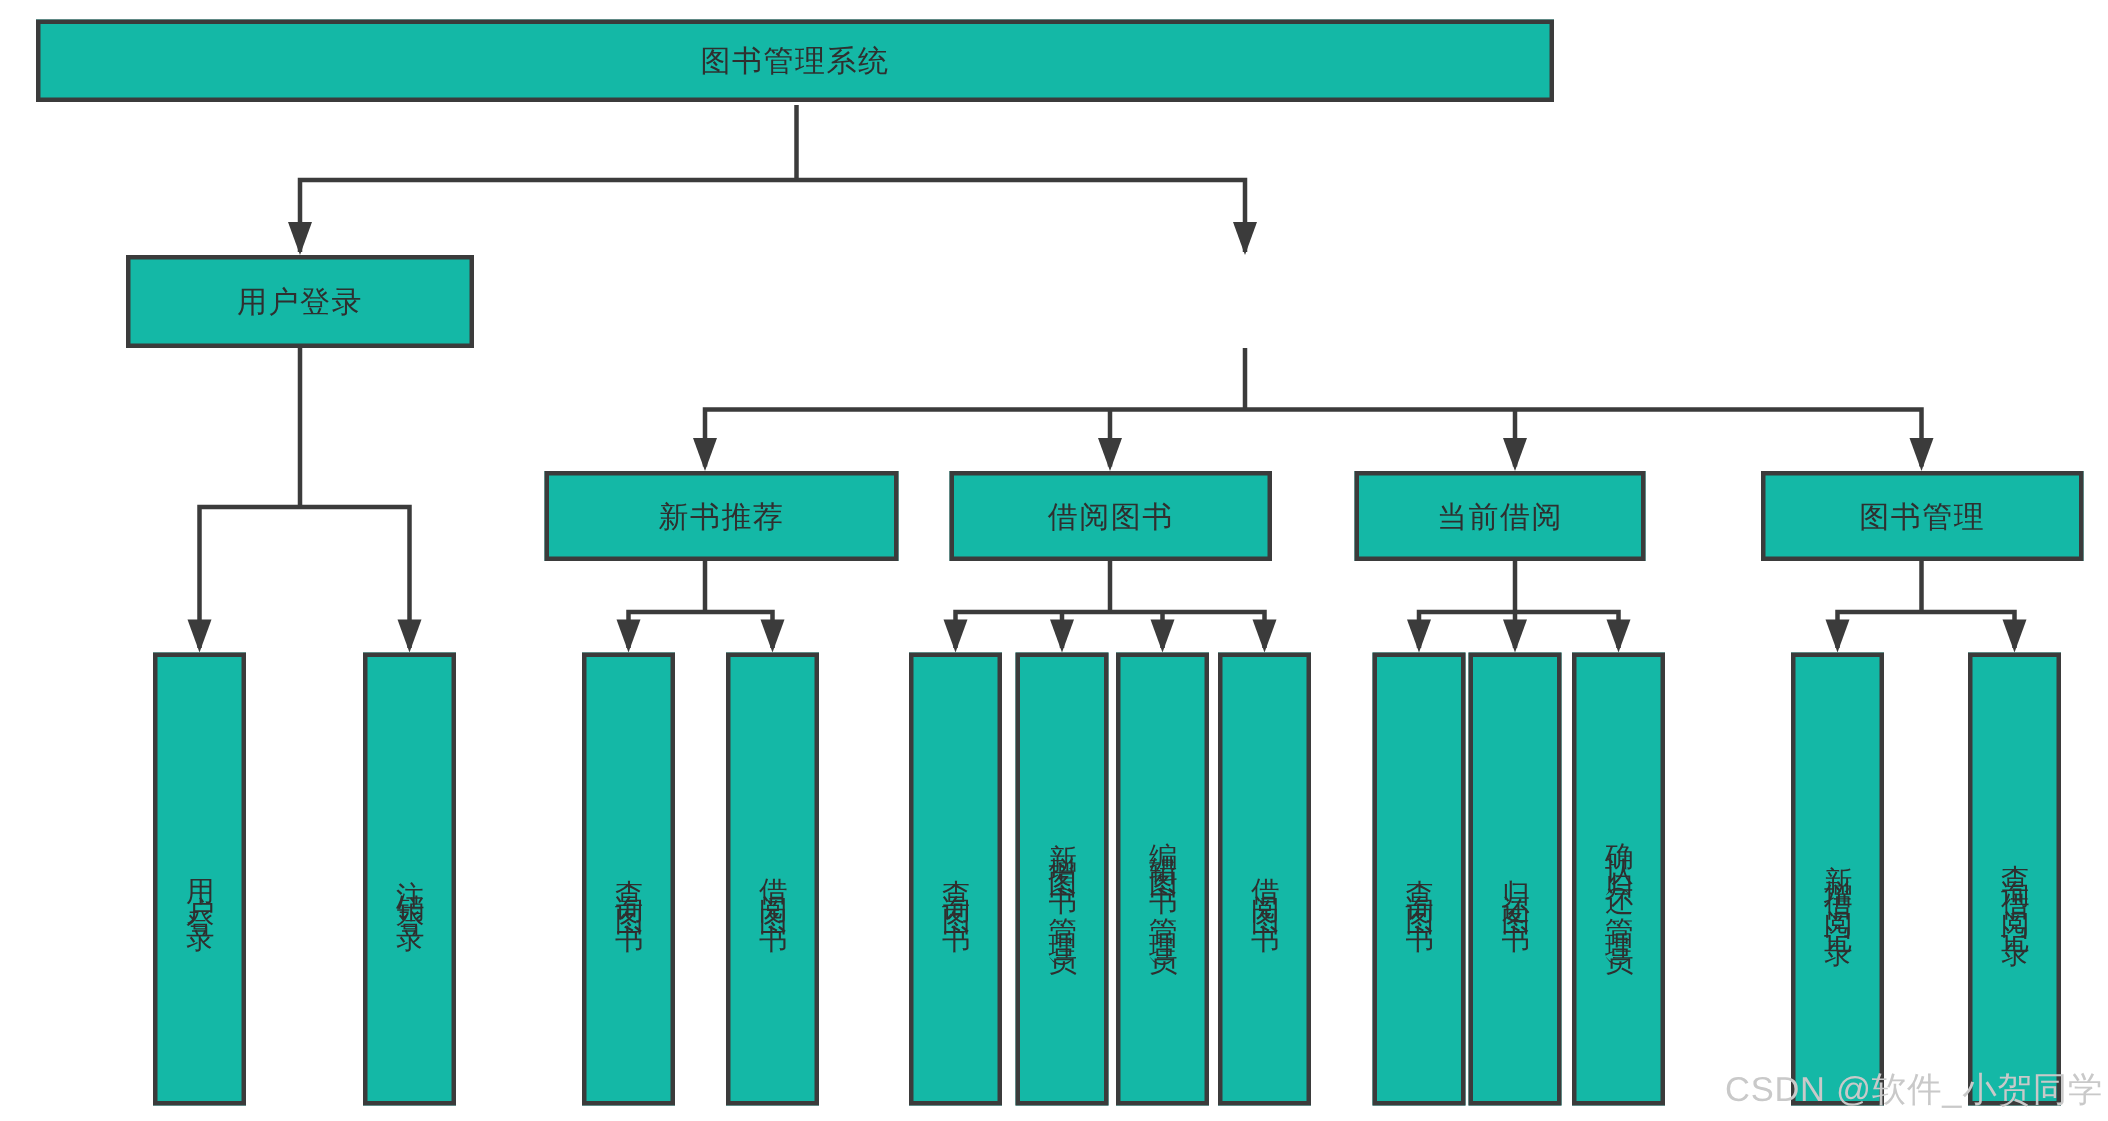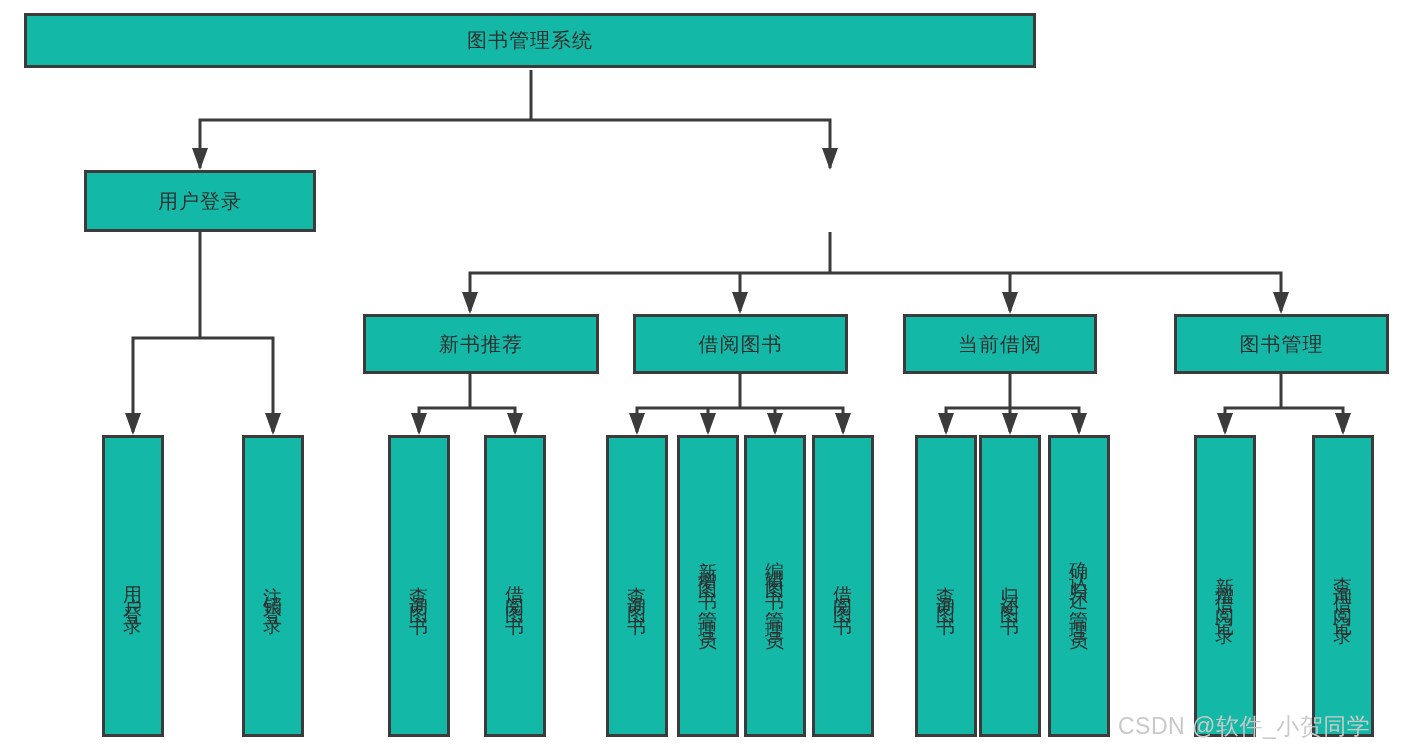--- a/index.html
+++ b/index.html
@@ -40,21 +40,21 @@
   .leaf span.vtext {
     writing-mode: vertical-rl;
     text-orientation: mixed;
     font-size: 19px;
     letter-spacing: 10px;
     line-height: 1;
     padding-top: 10px;
   }
   .watermark {
     position: absolute;
-    left: 1118px;
+    left: 1150px;
     top: 711px;
     font-size: 23px;
     color: #c9c9c9;
     white-space: nowrap;
     z-index: 5;
     letter-spacing: 0.5px;
   }
 </style>
 </head>
 <body>

